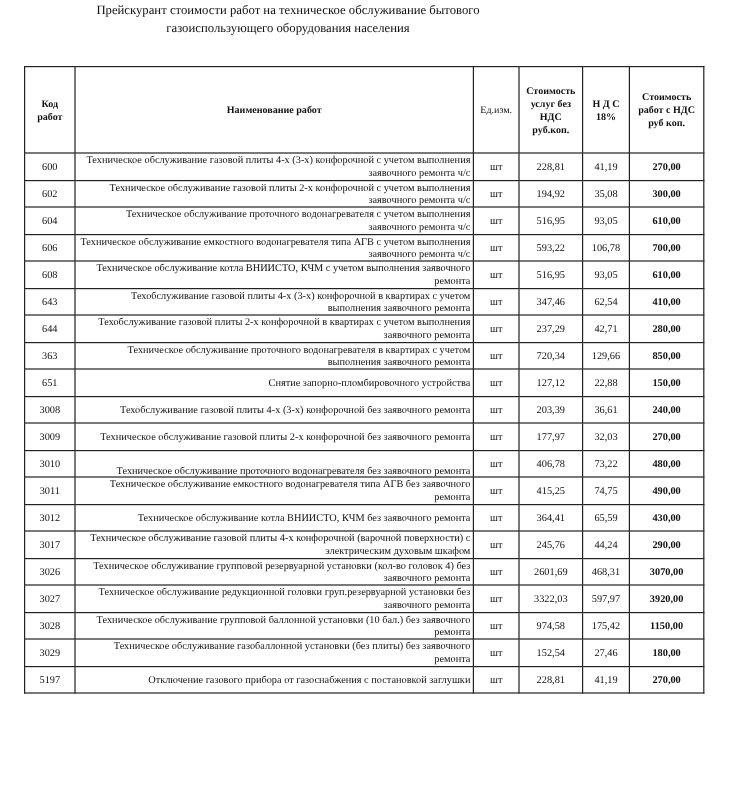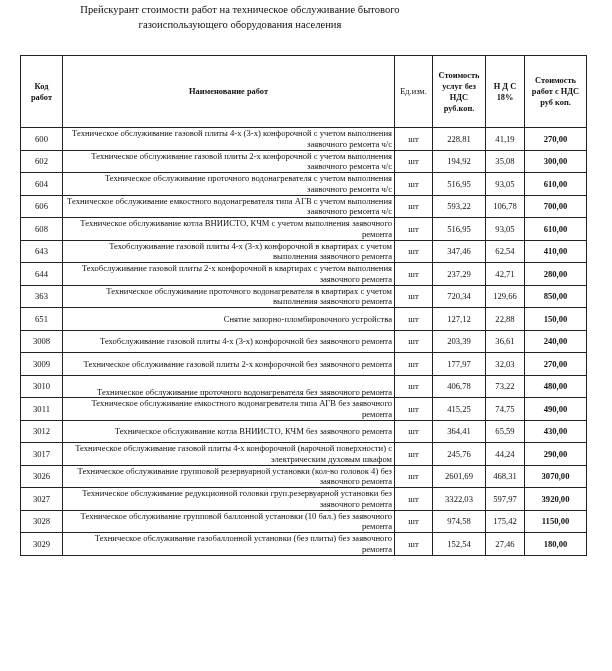--- a/index.html
+++ b/index.html
@@ -196,14 +196,22 @@
         <td class="total">1150,00</td>
       </tr>
       <tr>
         <td class="code">3029</td>
         <td class="name">Техническое обслуживание газобаллонной установки (без плиты) без заявочного ремонта</td>
         <td class="unit">шт</td>
         <td class="cost">152,54</td>
         <td class="vat">27,46</td>
         <td class="total">180,00</td>
       </tr>
+      <tr>
+        <td class="code">5197</td>
+        <td class="name">Отключение газового прибора от газоснабжения с постановкой заглушки</td>
+        <td class="unit">шт</td>
+        <td class="cost">228,81</td>
+        <td class="vat">41,19</td>
+        <td class="total">270,00</td>
+      </tr>
     </tbody>
 </table>
 
 </body></html>

